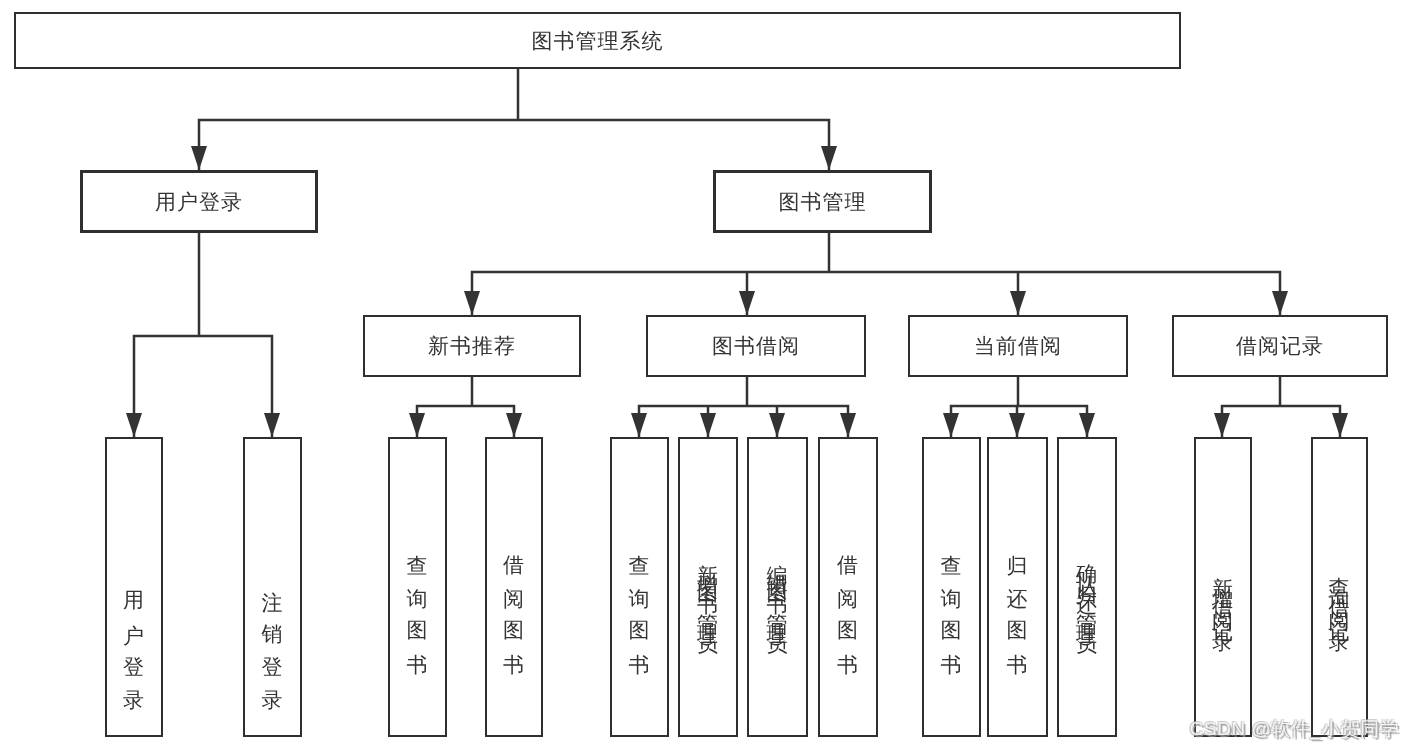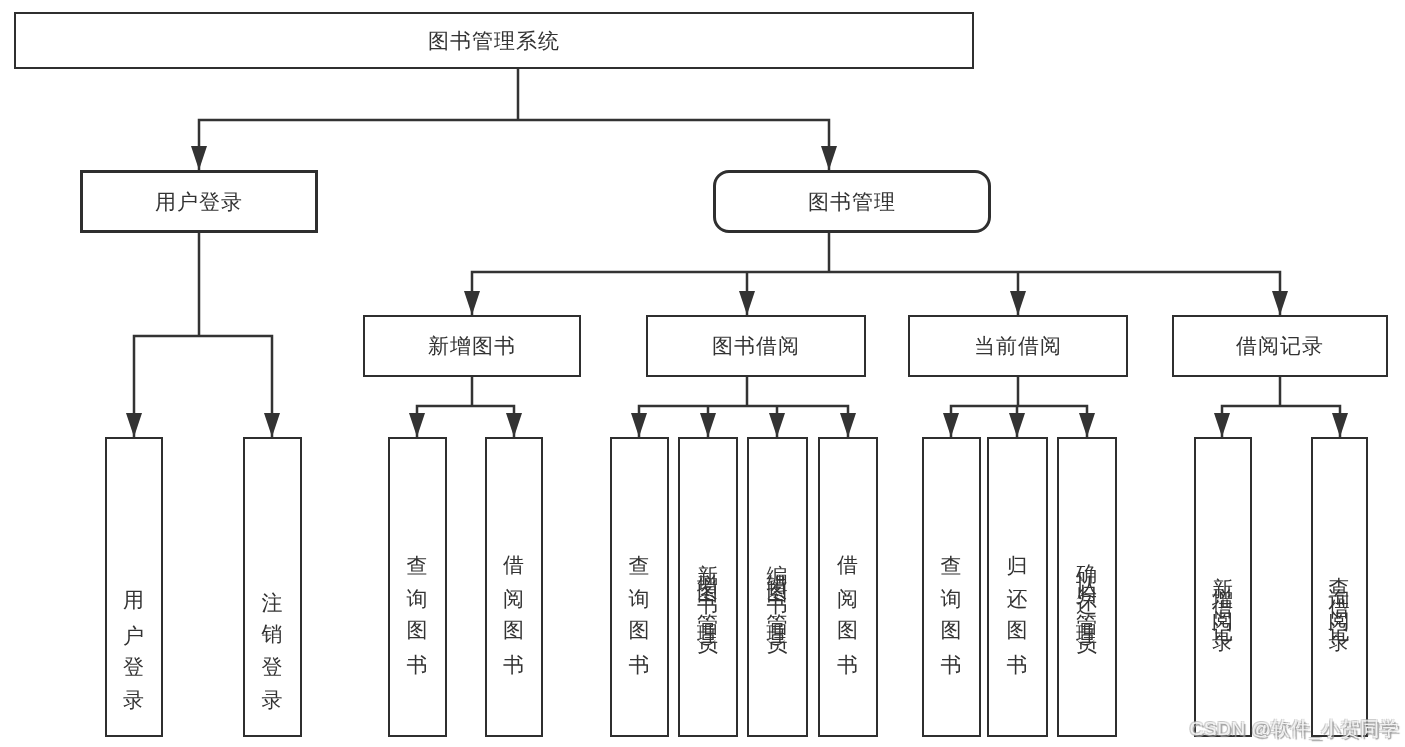--- a/index.html
+++ b/index.html
@@ -33,23 +33,23 @@
     align-items: center;
     justify-content: center;
     z-index: 2;
   }
   .node .hlabel {
     font-size: 21px;
     letter-spacing: 1px;
     color: #333333;
     white-space: nowrap;
   }
-  .root  { left: 14px;  top: 12px;  width: 960px; height: 57px; }
+  .root  { left: 14px;  top: 12px;  width: 1167px; height: 57px; }
   .l2a   { left: 80px;  top: 170px; width: 238px;  height: 63px; border-width: 3px; }
-  .l2b   { left: 713px; top: 170px; width: 278px;  height: 63px; border-width: 3px; border-radius: 16px; }
+  .l2b   { left: 713px; top: 170px; width: 219px;  height: 63px; border-width: 3px; }
   .l3    { top: 315px; height: 62px; }
   .l3a   { left: 363px;  width: 218px; }
   .l3b   { left: 637px;  width: 220px; margin-left: 9px; }
   .l3c   { left: 908px;  width: 220px; }
   .l3d   { left: 1172px; width: 216px; }
 
   .leaf {
     position: absolute;
     top: 437px;
     height: 300px;
@@ -152,21 +152,21 @@
   </div>
 
   <div class="node l2a">
     <span class="hlabel">用户登录</span>
   </div>
   <div class="node l2b">
     <span class="hlabel">图书管理</span>
   </div>
 
   <div class="node l3 l3a">
-    <span class="hlabel">新增图书</span>
+    <span class="hlabel">新书推荐</span>
   </div>
   <div class="node l3 l3b">
     <span class="hlabel">图书借阅</span>
   </div>
   <div class="node l3 l3c">
     <span class="hlabel">当前借阅</span>
   </div>
   <div class="node l3 l3d">
     <span class="hlabel">借阅记录</span>
   </div>

